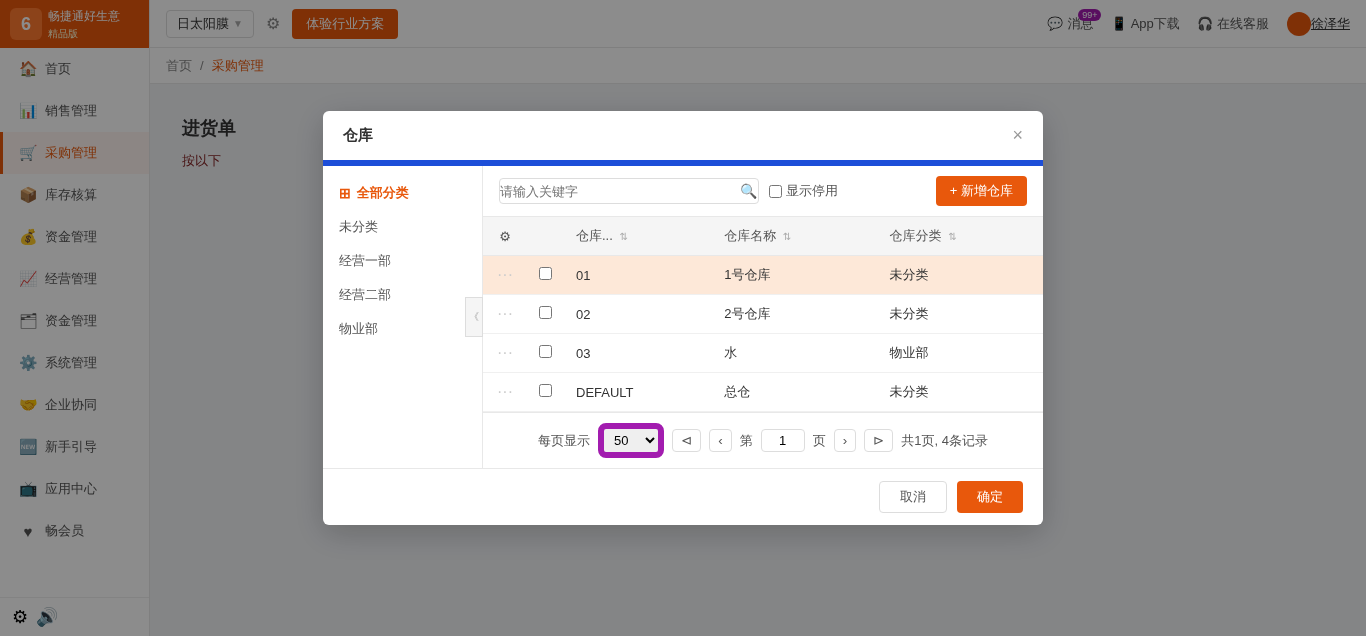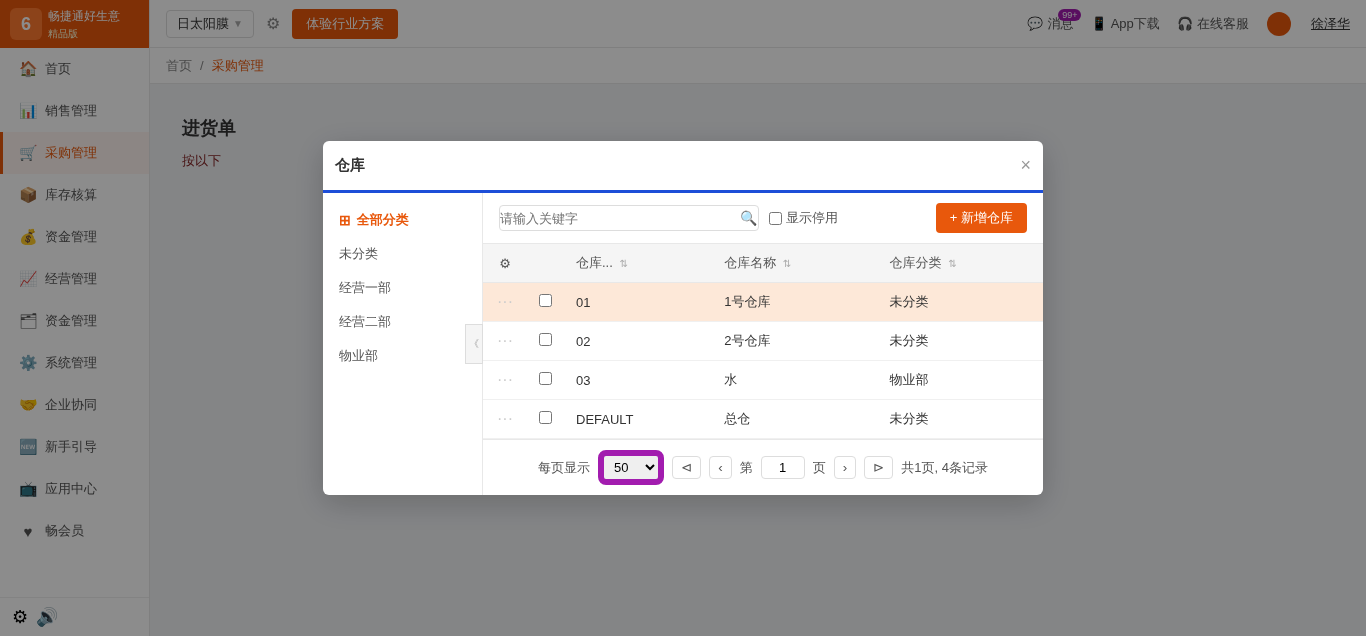--- a/index.html
+++ b/index.html
@@ -72,21 +72,21 @@
     .topbar-msg {
       display: flex; align-items: center; gap: 4px;
       font-size: 13px; color: #555; cursor: pointer; position: relative;
     }
     .topbar-badge {
       background: #a21caf; color: #fff; font-size: 9px;
       padding: 1px 4px; border-radius: 8px; position: absolute; top: -6px; right: -8px;
     }
     .topbar-icon-group { display: flex; gap: 18px; align-items: center; }
     .topbar-icon { font-size: 13px; color: #555; cursor: pointer; display: flex; align-items: center; gap: 3px; }
-    .topbar-user { display: flex; align-items: center; gap: 20px; font-size: 13px; color: #333; cursor: pointer; text-decoration: underline; }
+    .topbar-user { display: flex; align-items: center; gap: 0; font-size: 13px; color: #333; cursor: pointer; text-decoration: underline; }
     .topbar-avatar { width: 24px; height: 24px; background: #e8580c; border-radius: 50%; }
 
     
     .page-header {
       background: #fff;
       padding: 0 16px;
       height: 36px;
       display: flex; align-items: center; gap: 8px;
       border-bottom: 1px solid #e8e8e8;
       font-size: 13px; color: #888;
@@ -105,22 +105,22 @@
     }
     .modal {
       background: #fff;
       border-radius: 6px;
       width: 720px;
       max-height: 560px;
       display: flex; flex-direction: column;
       box-shadow: 0 8px 32px rgba(0,0,0,0.2);
     }
     .modal-header {
-      padding: 14px 12px;
-      border-bottom: 3px solid #1d4ed8;
+      padding: 14px 20px;
+      border-bottom: 6px solid #1d4ed8;
       display: flex; align-items: center; justify-content: space-between;
     }
     .modal-title { font-size: 15px; font-weight: 600; color: #333; }
     .modal-close { font-size: 18px; color: #999; cursor: pointer; background: none; border: none; }
     .modal-body { display: flex; flex: 1; overflow: hidden; }
 
     
     .cat-panel {
       width: 160px;
       border-right: 1px solid #e8e8e8;
@@ -469,14 +469,18 @@
           <span>第</span>
           <input class="page-num-input" type="text" value="1" style="">
           <span>页</span>
           <button class="page-nav">›</button>
           <button class="page-nav">⊳</button>
           <span>共1页, 4条记录</span>
         </div>
       </div>
     </div>
 
+    <div class="modal-footer">
+      <button class="btn-cancel">取消</button>
+      <button class="btn-confirm">确定</button>
+    </div>
   </div>
 </div>
 
 </body></html>

